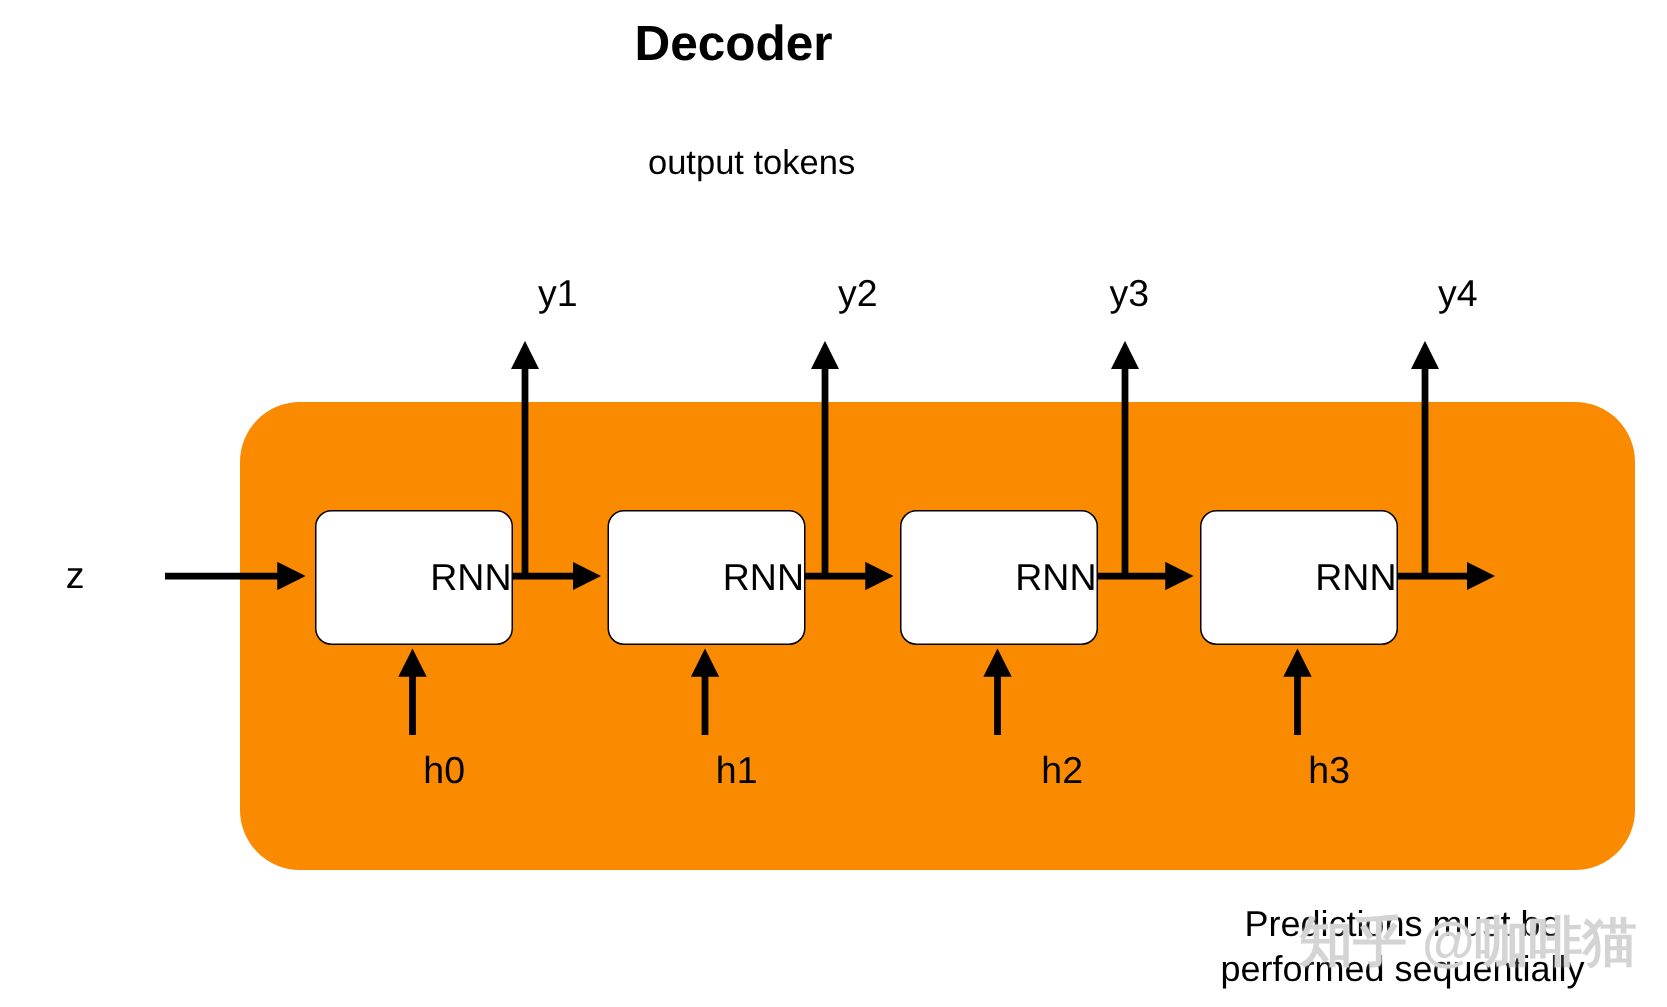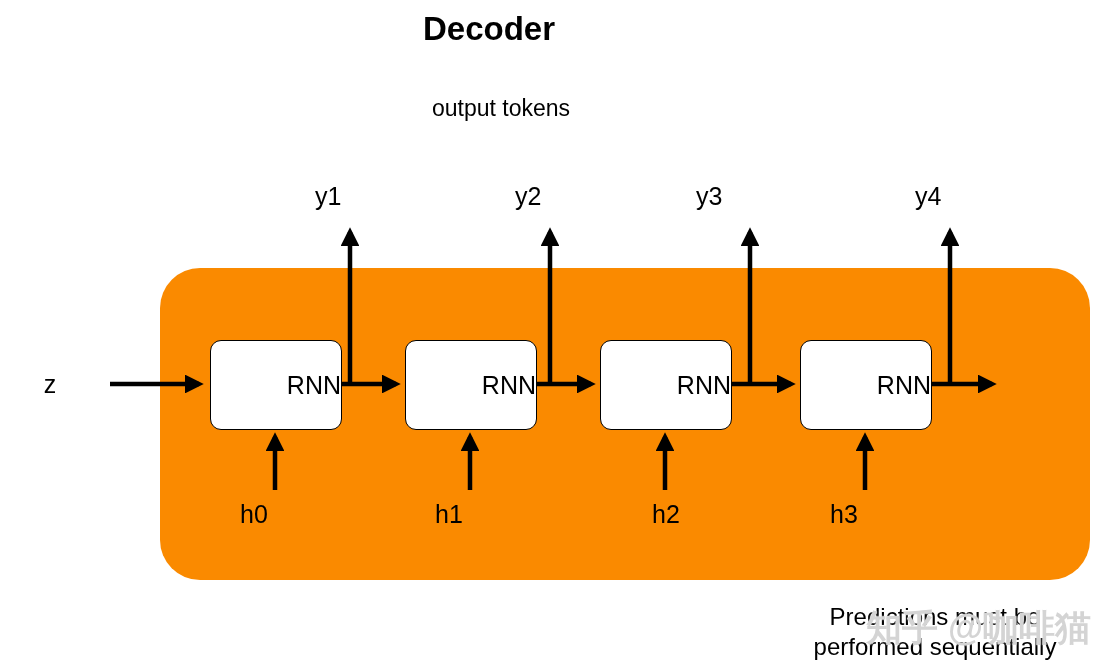--- a/index.html
+++ b/index.html
@@ -61,21 +61,21 @@
     border-radius: 11px;
     display: flex;
     align-items: center;
     justify-content: flex-end;
     font-size: 25px;
     color: var(--text, #000);
   }
   .io-label {
     position: absolute;
     width: 70px;
-    text-align: left;
+    text-align: right;
     font-size: 25px;
     color: var(--text, #000);
   }
   .y-label { top: 182px; }
   .h-label { top: 500px; }
   .z-label {
     position: absolute;
     left: 25px;
     top: 370px;
     width: 50px;

